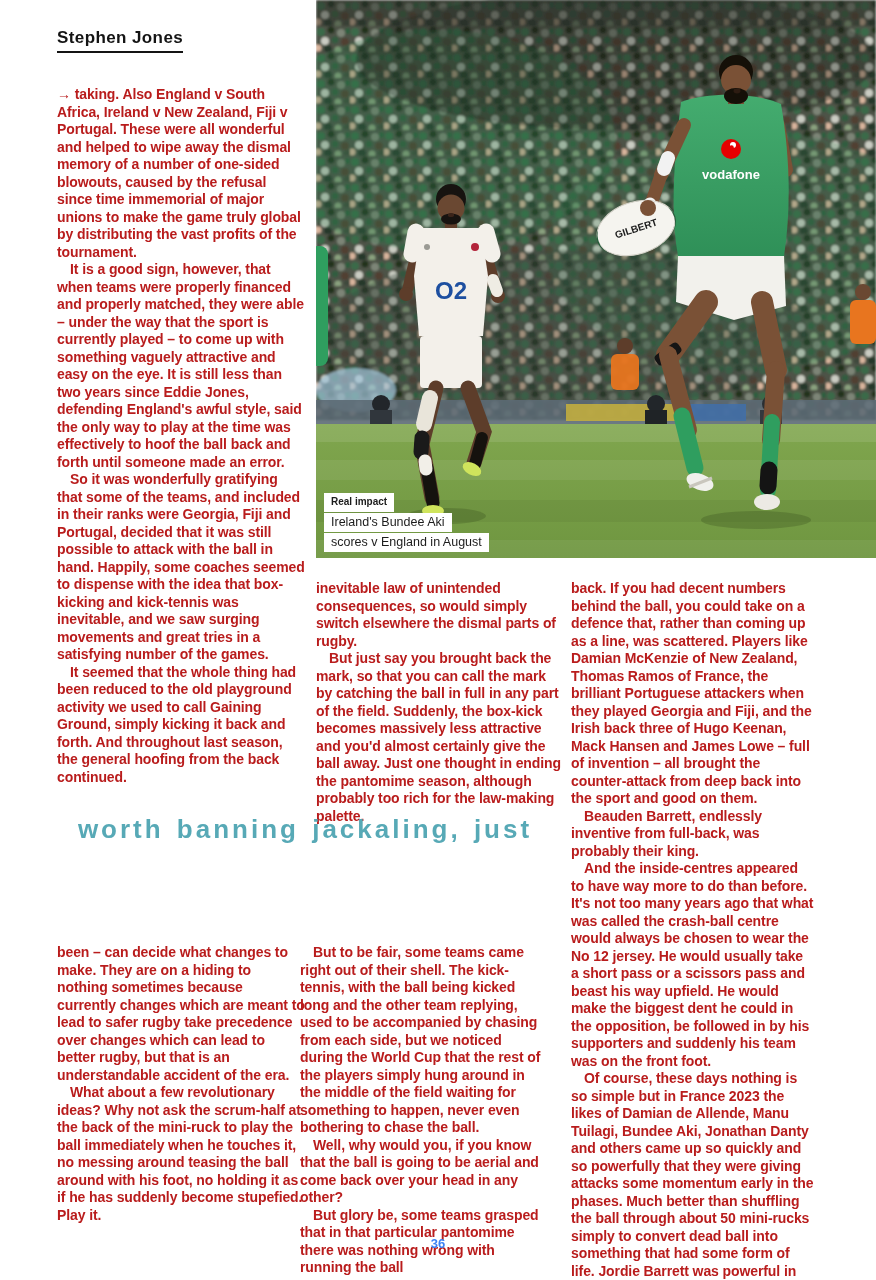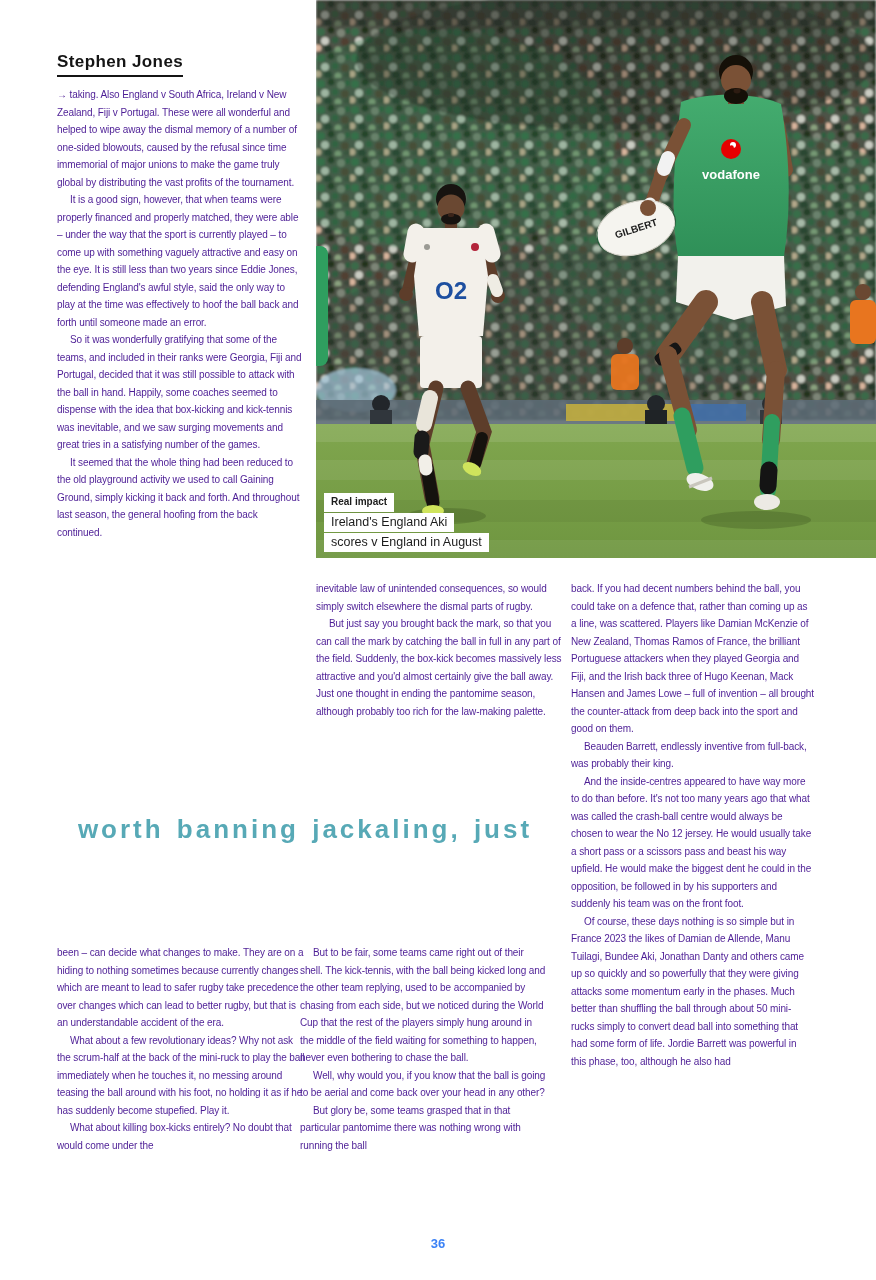--- a/index.html
+++ b/index.html
@@ -1,29 +1,29 @@
 <!DOCTYPE html>
 <html><head>
 <meta charset="utf-8">
 <style>
   html,body{margin:0;padding:0;background:#ffffff;}
   .page{position:relative;width:876px;height:1280px;background:#ffffff;overflow:hidden;
         font-family:"Liberation Sans","DejaVu Sans",sans-serif;}
 
-  .byline{position:absolute;left:57px;top:52px;font-size:17px;font-weight:bold;color:#141414;
+  .byline{position:absolute;left:57px;top:28px;font-size:17px;font-weight:bold;color:#141414;
           letter-spacing:.4px;border-bottom:2.5px solid #141414;padding-bottom:3px;}
 
   .photo{position:absolute;left:316px;top:0;width:560px;height:558px;overflow:hidden;}
   .photo svg{display:block;}
 
   .caption{position:absolute;left:8px;bottom:5px;font-size:12.5px;color:#1c1c1c;}
   .chip{display:table;background:#ffffff;padding:2px 7px 3px;line-height:14px;margin:0 0 1px 0;}
   .chip.title{font-weight:bold;font-size:10px;}
 
-  .col{position:absolute;font-size:10px;line-height:17.5px;color:#4c1d95;letter-spacing:-0.1px;}
+  .col{position:absolute;font-size:14px;line-height:17.5px;color:#b91c1c;letter-spacing:-0.1px;font-weight:bold;}
   .col p{margin:0;}
   .col p.indent{text-indent:13px;}
   #col1a{left:57px;top:86px;width:248px;}
   #col2a{left:316px;top:580px;width:246px;}
   #col3 {left:571px;top:580px;width:243px;}
   #col1b{left:57px;top:944px;width:248px;}
   #col2b{left:300px;top:944px;width:246px;}
 
   .quote{position:absolute;left:45px;top:812px;width:520px;text-align:center;
          color:#57a9b6;font-size:26px;font-weight:bold;letter-spacing:3px;word-spacing:3px;
@@ -176,21 +176,21 @@
         <path d="M446,302 L460,370" stroke="#7a5136" stroke-width="22" stroke-linecap="round" fill="none"></path>
         <path d="M460,370 L455,440" stroke="#7a5136" stroke-width="18" stroke-linecap="round" fill="none"></path>
         <path d="M456,422 L452,490" stroke="#2f9e5f" stroke-width="16" stroke-linecap="round" fill="none"></path>
         <path d="M453,470 L452,486" stroke="#141414" stroke-width="17" stroke-linecap="round"></path>
         <ellipse cx="451" cy="502" rx="13" ry="8" fill="#eceae4"></ellipse>
       </g>
     </svg>
 
     <div class="caption">
       <div class="chip title">Real impact</div>
-      <div class="chip">Ireland's England Aki</div>
+      <div class="chip">Ireland's Bundee Aki</div>
       <div class="chip">scores v England in August</div>
     </div>
   </div>
 
   <div class="col" id="col1a">
       <p>→ taking. Also England v South Africa, Ireland v New Zealand, Fiji v Portugal. These were all wonderful and helped to wipe away the dismal memory of a number of one-sided blowouts, caused by the refusal since time immemorial of major unions to make the game truly global by distributing the vast profits of the tournament.</p>
       <p class="indent">It is a good sign, however, that when teams were properly financed and properly matched, they were able – under the way that the sport is currently played – to come up with something vaguely attractive and easy on the eye. It is still less than two years since Eddie Jones, defending England's awful style, said the only way to play at the time was effectively to hoof the ball back and forth until someone made an error.</p>
       <p class="indent">So it was wonderfully gratifying that some of the teams, and included in their ranks were Georgia, Fiji and Portugal, decided that it was still possible to attack with the ball in hand. Happily, some coaches seemed to dispense with the idea that box-kicking and kick-tennis was inevitable, and we saw surging movements and great tries in a satisfying number of the games.</p>
       <p class="indent">It seemed that the whole thing had been reduced to the old playground activity we used to call Gaining Ground, simply kicking it back and forth. And throughout last season, the general hoofing from the back continued.</p>
     </div>
@@ -207,21 +207,20 @@
       <p class="indent">Of course, these days nothing is so simple but in France 2023 the likes of Damian de Allende, Manu Tuilagi, Bundee Aki, Jonathan Danty and others came up so quickly and so powerfully that they were giving attacks some momentum early in the phases. Much better than shuffling the ball through about 50 mini-rucks simply to convert dead ball into something that had some form of life. Jordie Barrett was powerful in this phase, too, although he also had</p>
     </div>
 
   <div class="quote">
       <div>worth banning jackaling, just</div>
     </div>
 
   <div class="col" id="col1b">
       <p>been – can decide what changes to make. They are on a hiding to nothing sometimes because currently changes which are meant to lead to safer rugby take precedence over changes which can lead to better rugby, but that is an understandable accident of the era.</p>
       <p class="indent">What about a few revolutionary ideas? Why not ask the scrum-half at the back of the mini-ruck to play the ball immediately when he touches it, no messing around teasing the ball around with his foot, no holding it as if he has suddenly become stupefied. Play it.</p>
-      <p class="indent">What about killing box-kicks entirely? No doubt that would come under the</p>
     </div>
 
   <div class="col" id="col2b">
       <p class="indent">But to be fair, some teams came right out of their shell. The kick-tennis, with the ball being kicked long and the other team replying, used to be accompanied by chasing from each side, but we noticed during the World Cup that the rest of the players simply hung around in the middle of the field waiting for something to happen, never even bothering to chase the ball.</p>
       <p class="indent">Well, why would you, if you know that the ball is going to be aerial and come back over your head in any other?</p>
       <p class="indent">But glory be, some teams grasped that in that particular pantomime there was nothing wrong with running the ball</p>
     </div>
 
   <div class="pageno">36</div>
 

